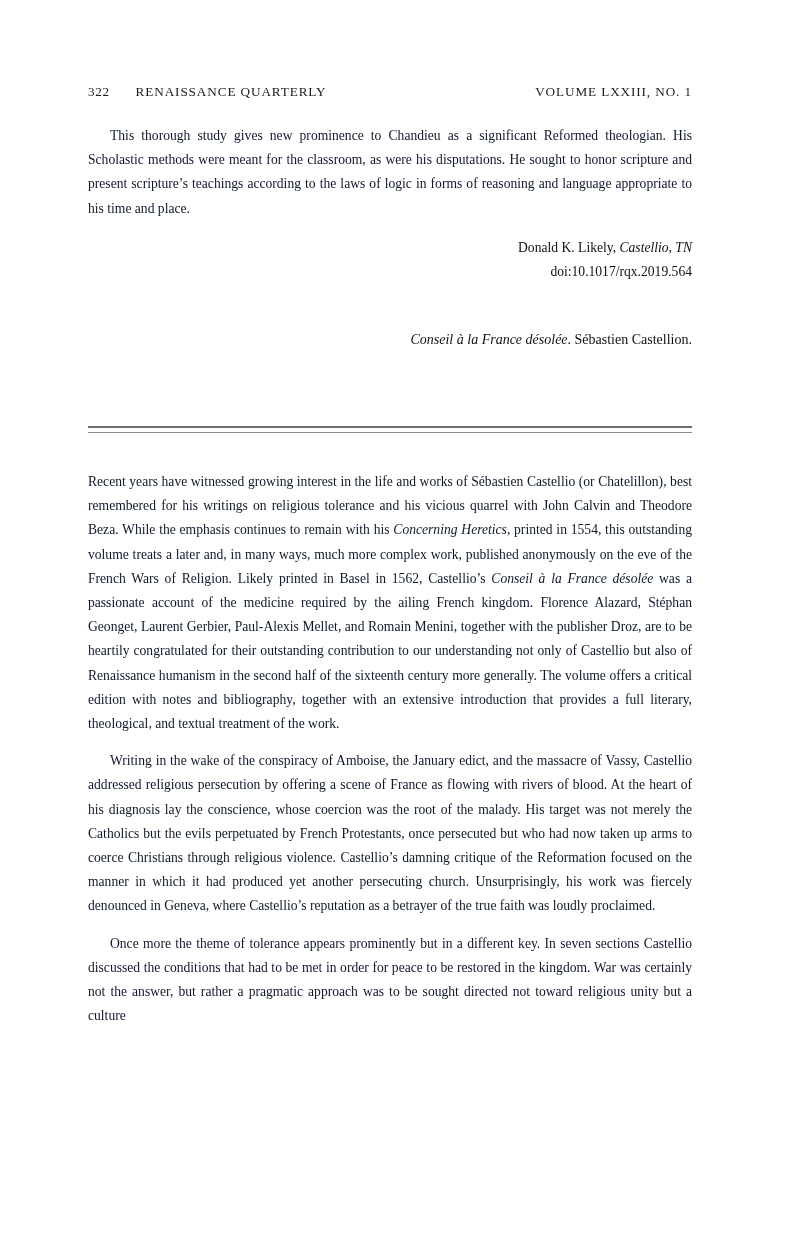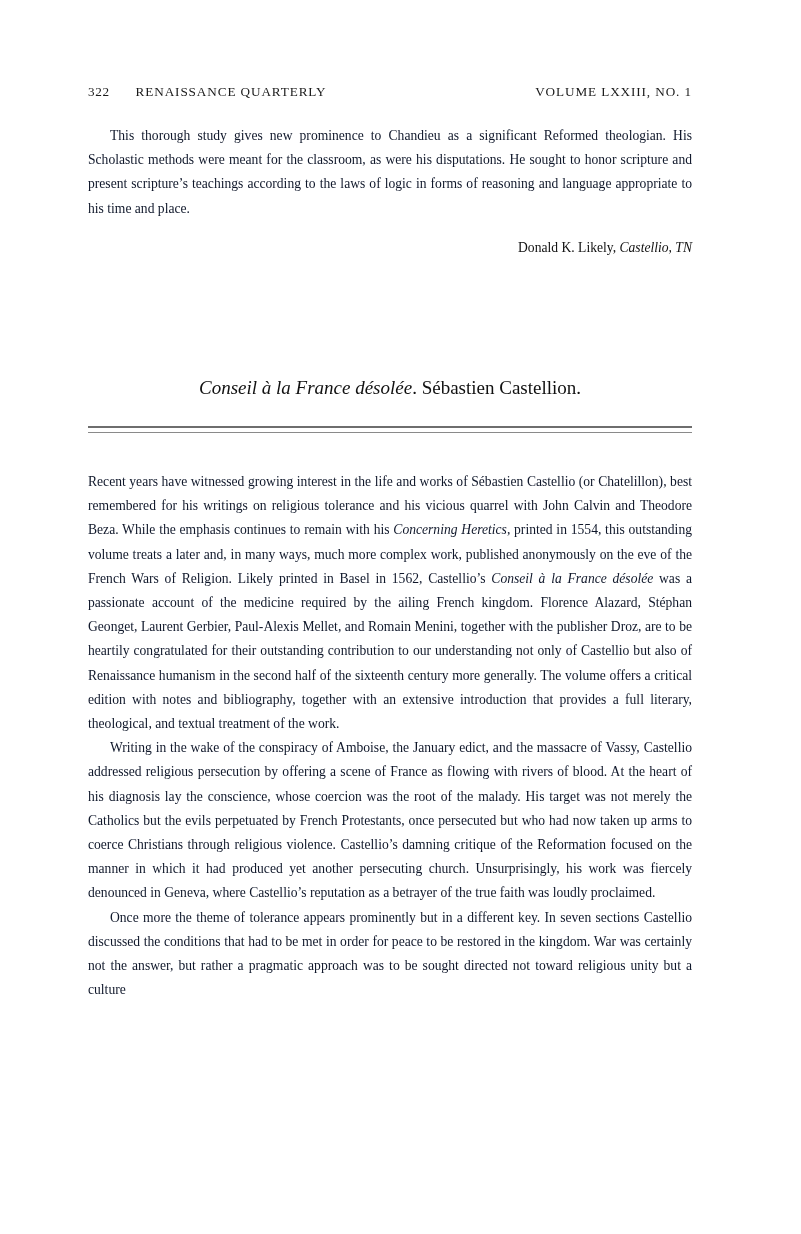--- a/index.html
+++ b/index.html
@@ -81,24 +81,23 @@
   .signature-line { white-space: nowrap; }
   .signature-affiliation { font-style: italic; }
   .doi-line { white-space: nowrap; }
 
   
   .citation-block {
     position: absolute;
     left: 0;
     top: 328px;
     width: 604px;
-    font-size: 19px;
+    font-size: 14px;
     line-height: 24.2px;
-    text-align: center;
-    margin-top: 48px;
+    text-align: right;
   }
   .citation-title { font-style: italic; }
 
   
   .double-rule {
     position: absolute;
     left: 0;
     top: 426px;
     width: 604px;
     height: 8px;
@@ -119,21 +118,21 @@
   }
 
   
   .review-body {
     position: absolute;
     left: 0;
     top: 470px;
     width: 604px;
     font-family: Liberation Serif, serif;
   }
-  .review-body .para + .para { margin-top: 0; }
+  .review-body .para + .para { margin-top: 13px; }
 
   em { font-style: italic; }
 </style>
 </head>
 <body>
 
 <div class="page">
   <div class="content">
 
     <div class="running-head">
@@ -146,20 +145,21 @@
 
     <div class="prev-review">
       <p class="para indent">This thorough study gives new prominence to Chandieu as a significant Reformed theologian. His Scholastic methods were meant for the classroom, as were his disputations. He sought to honor scripture and present scripture’s teachings according to the laws of logic in forms of reasoning and language appropriate to his time and place.</p>
     </div>
 
     <div class="signature-block">
       <div class="signature-line">
         <span>Donald K. Likely,</span>
         <span class="signature-affiliation">Castellio, TN</span>
       </div>
+      <div class="doi-line">doi:10.1017/rqx.2019.564</div>
     </div>
 
     <div class="citation-block">
       <span class="citation-title">Conseil à la France désolée</span><span>. Sébastien Castellion.</span>
       <br>
     </div>
 
     <div class="double-rule">
       <div class="rule-thick"></div>
       <div class="rule-thin"></div>

